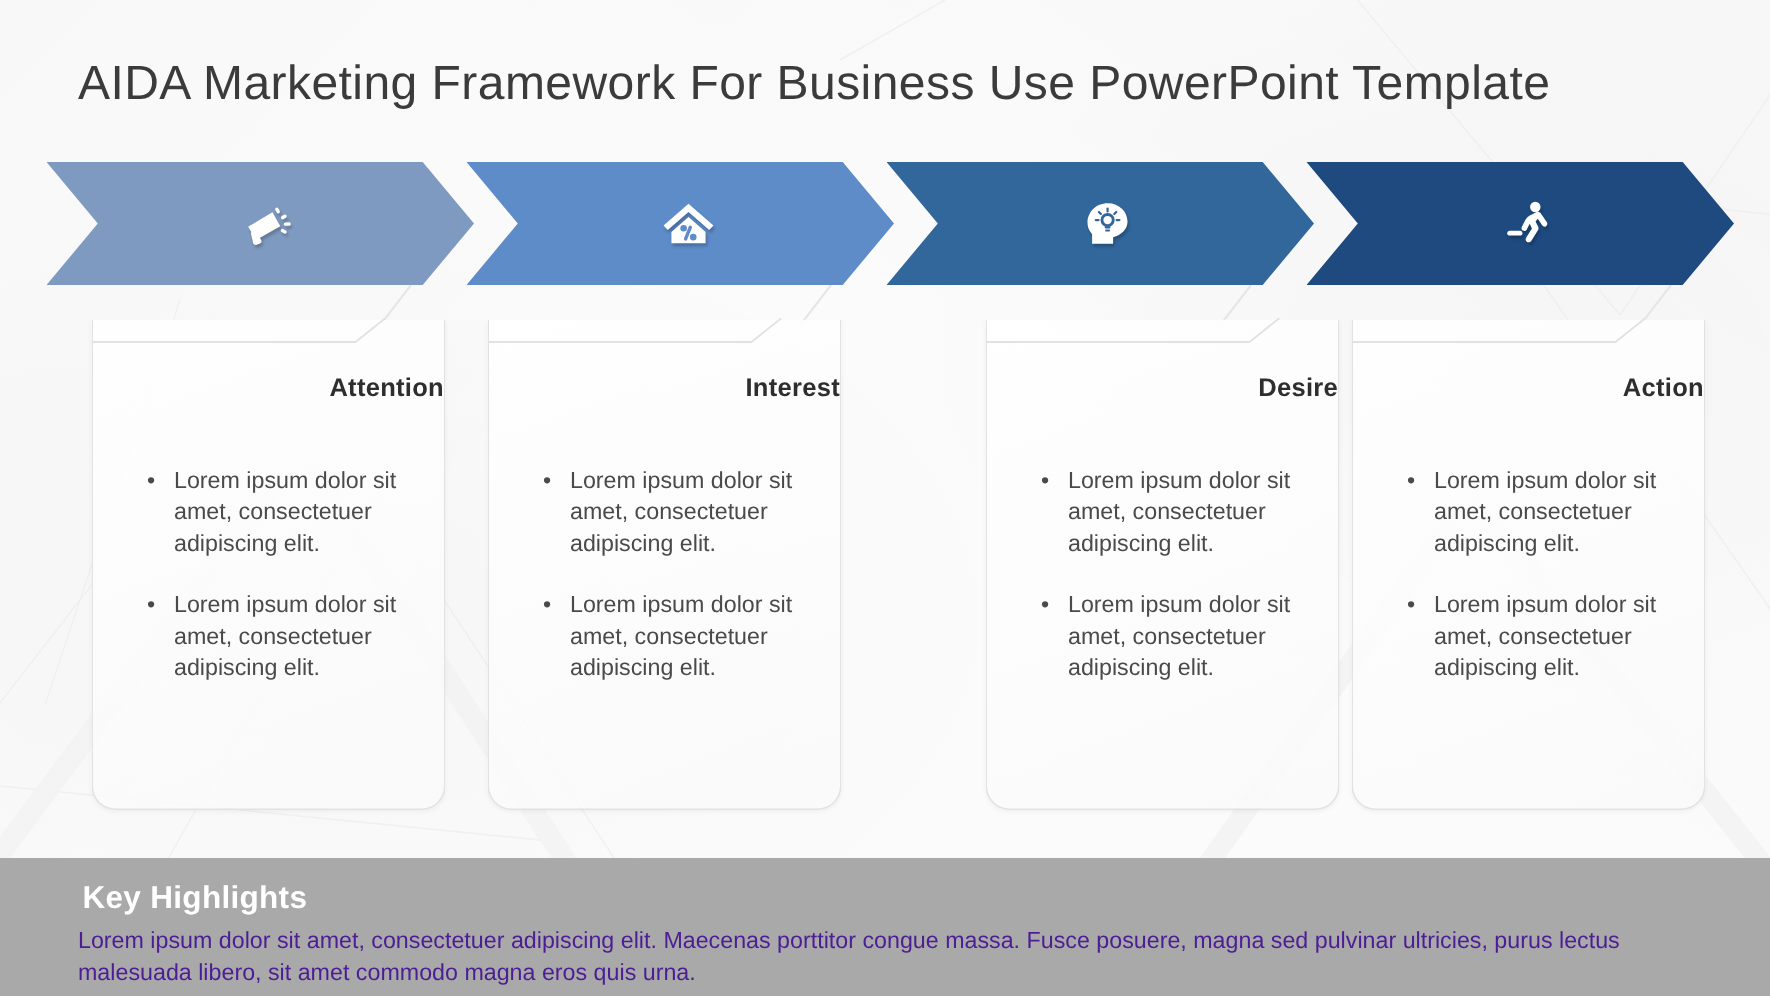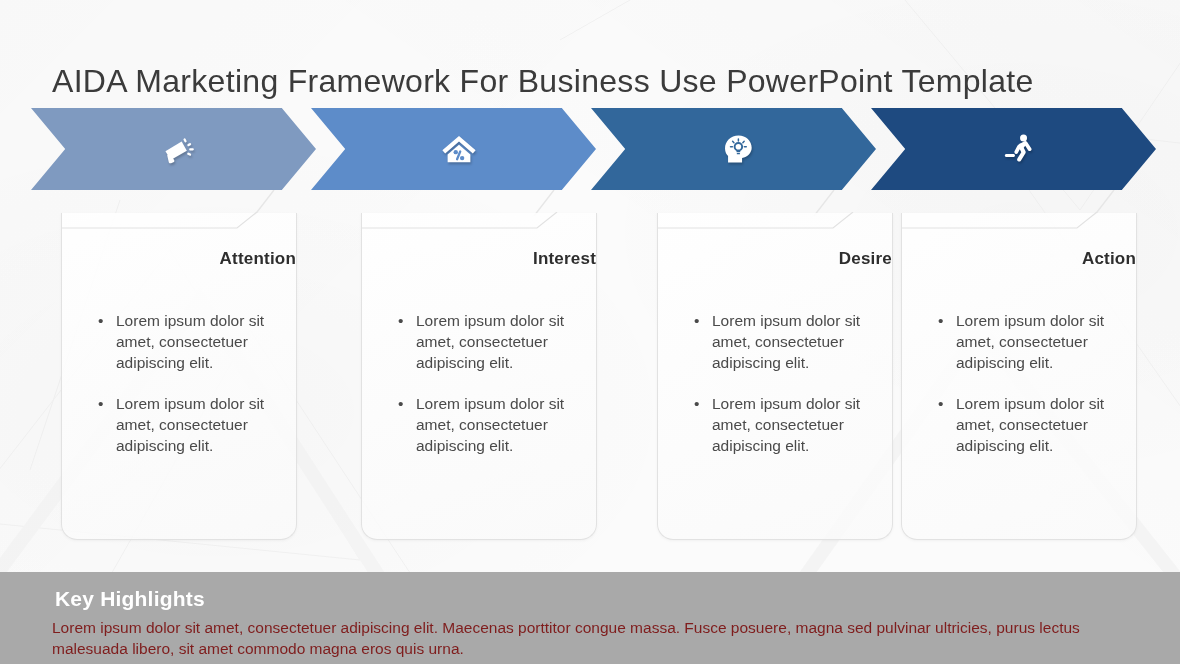--- a/index.html
+++ b/index.html
@@ -39,21 +39,20 @@
   #title {
     position: absolute;
     left: 52px;
     top: 37px;
     width: 1090px;
     font-size: 32px;
     font-weight: 400;
     letter-spacing: 0.3px;
     color: #3b3b3b;
     white-space: nowrap;
-    margin-top: 26px;
   }
 
   
   #arrow-band {
     position: absolute;
     left: 0;
     top: 108px;
     width: 1180px;
     height: 82px;
   }
@@ -159,21 +158,21 @@
     color: #ffffff;
     letter-spacing: 0.2px;
   }
   #footer-body {
     position: absolute;
     left: 52px;
     top: 45px;
     width: 1045px;
     font-size: 15.5px;
     line-height: 21px;
-    color: #7f1d1d;
+    color: #4c1d95;
   }
 </style>
 </head>
 <body>
 
 <div id="slide">
 
   <svg class="bg-texture" width="1180" height="664" viewBox="0 0 1180 664" aria-hidden="true">
     <g stroke="#e9e9e9" stroke-width="1" fill="none">
       <path d="M -40 520 L 170 250 L 360 560 Z"></path>
@@ -281,21 +280,21 @@
     <svg class="card-top" width="236" height="24" viewBox="0 0 236 24">
         <path d="M0 16 H176 L196 0" stroke="#e2e2e2" stroke-width="1.2" fill="none"></path>
       </svg>
     <div class="card-title">Attention</div>
     <div class="bullets">
       <div class="bullet"><span class="dot">•</span><span>Lorem ipsum dolor sit amet, consectetuer adipiscing elit.</span></div>
       <div class="bullet"><span class="dot">•</span><span>Lorem ipsum dolor sit amet, consectetuer adipiscing elit.</span></div>
     </div>
   </div>
 
-  <div class="card" style="left:361px;padding-left:16px;">
+  <div class="card" style="left:325px;padding-left:16px;">
     <svg class="card-top" width="236" height="24" viewBox="0 0 236 24">
         <path d="M0 16 H176 L196 0" stroke="#e2e2e2" stroke-width="1.2" fill="none"></path>
       </svg>
     <div class="card-title">Interest</div>
     <div class="bullets">
       <div class="bullet"><span class="dot">•</span><span>Lorem ipsum dolor sit amet, consectetuer adipiscing elit.</span></div>
       <div class="bullet"><span class="dot">•</span><span>Lorem ipsum dolor sit amet, consectetuer adipiscing elit.</span></div>
     </div>
   </div>
 

